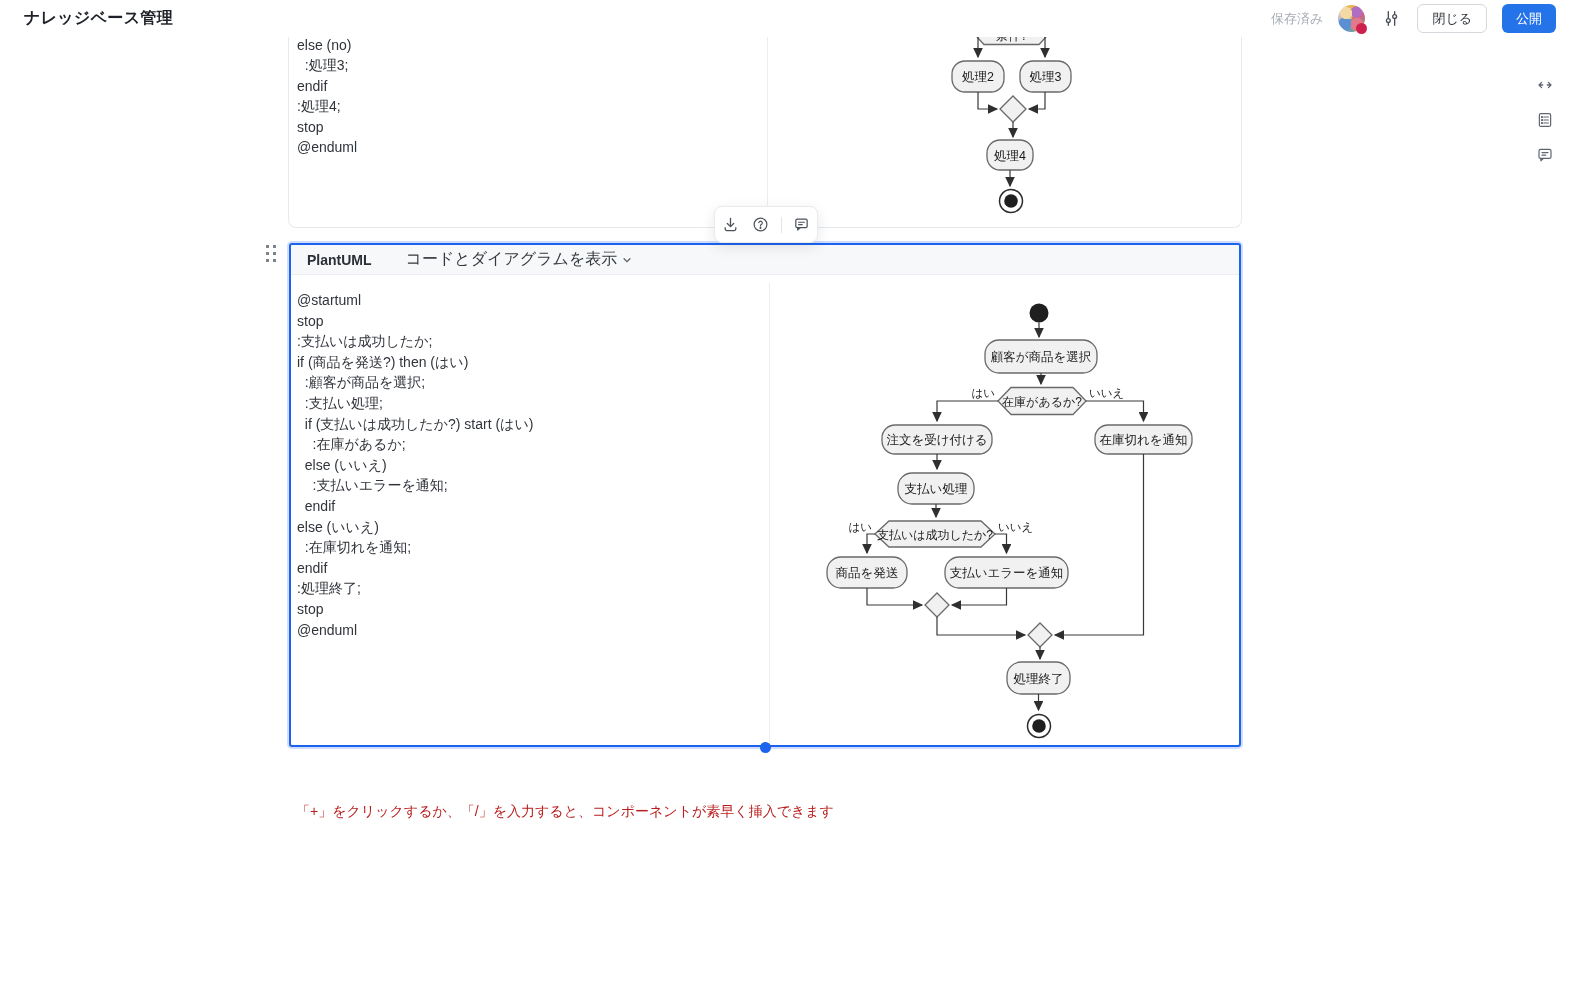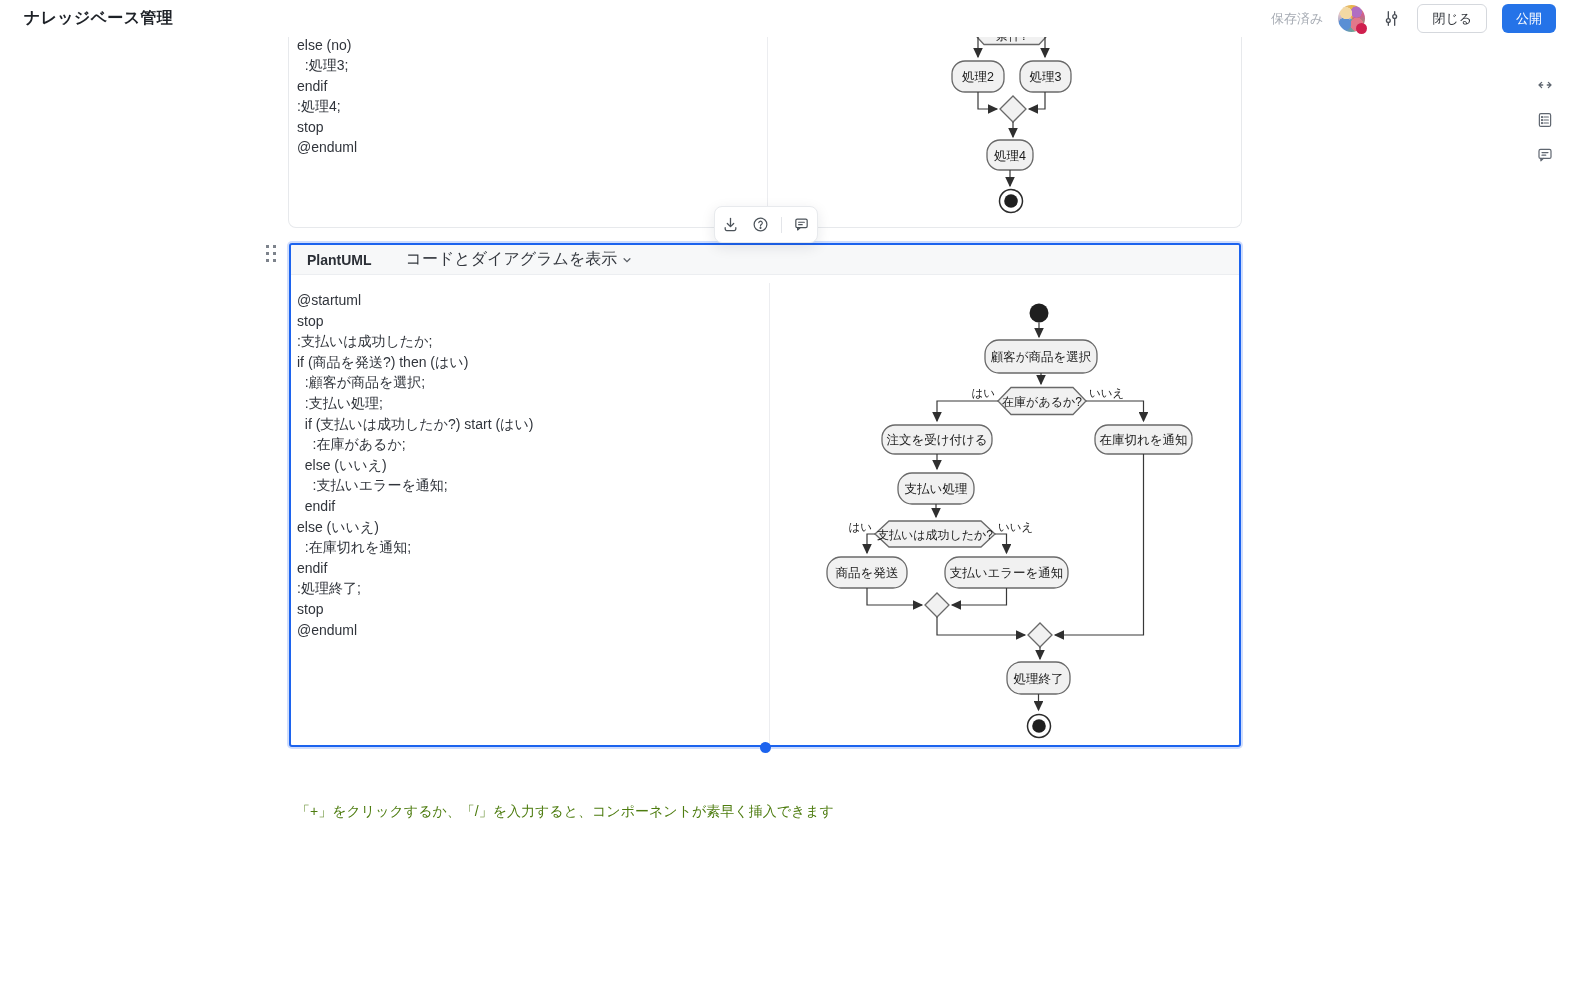--- a/index.html
+++ b/index.html
@@ -74,21 +74,21 @@
 
   
   .resize-dot { position:absolute; left:760px; top:742px; width:11px; height:11px;
     border-radius:50%; background:#1c63ee; z-index:9; cursor:ns-resize; }
 
   
   .side-rail { position:absolute; right:24px; top:74px; display:flex; flex-direction:column;
     gap:13px; z-index:15; }
   .side-rail .icon-btn { color:#5f6670; }
 
-  .hint-text { position:absolute; left:296px; top:803px; font-size:14px; color:#4d7c0f;text-align:center; }
+  .hint-text { position:absolute; left:296px; top:803px; font-size:14px; color:#b91c1c;text-align:center; }
 </style>
 </head>
 <body>
 
 <div class="app-header">
   <div class="app-title">ナレッジベース管理</div>
   <div class="header-right">
     <span class="saved-status">保存済み</span>
     <div class="avatar">
       <span class="avatar-badge"></span>

